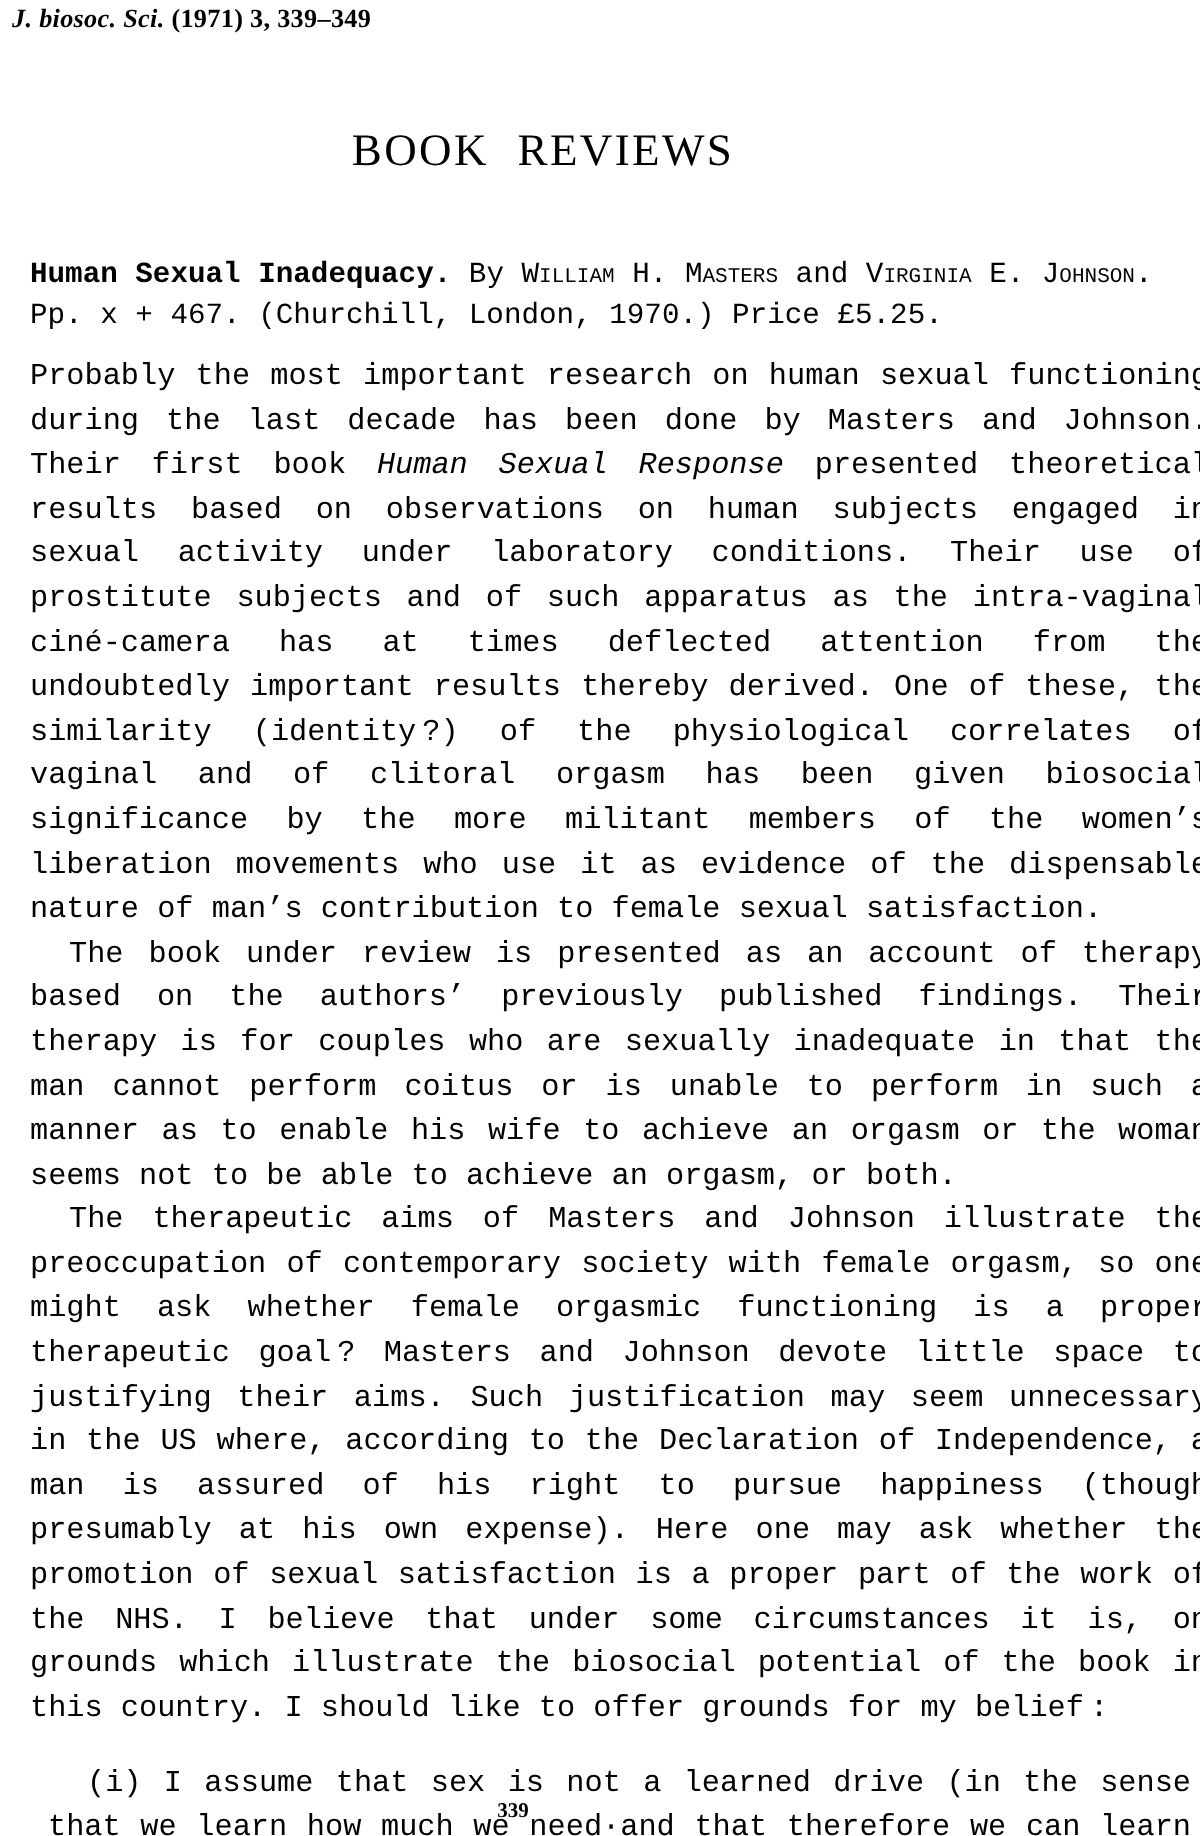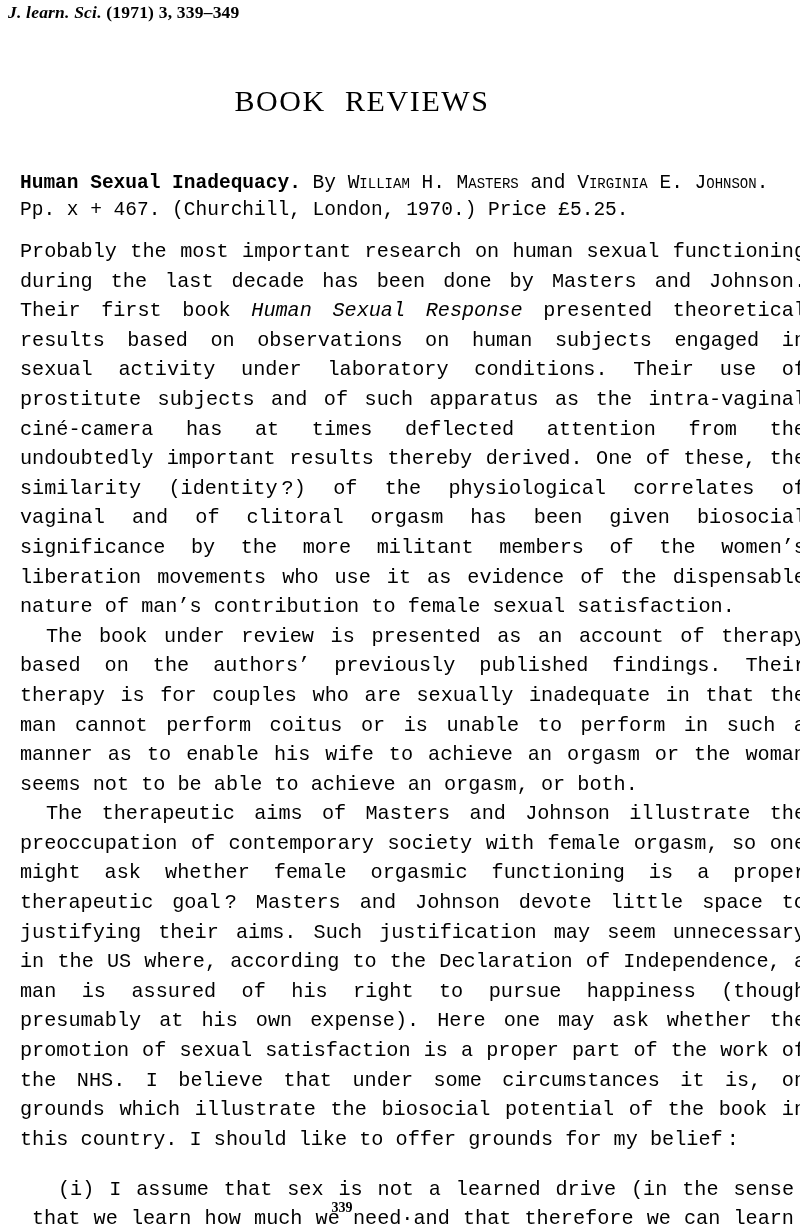--- a/index.html
+++ b/index.html
@@ -101,21 +101,21 @@
     font-size: 14px;
     font-weight: bold;
   }
 </style>
 </head>
 <body>
 
 <div class="page">
 
   <div class="running-head">
-    <span>J. learn. Sci.</span>
+    <span>J. biosoc. Sci.</span>
     <span class="rh-vol">(1971) 3, 339–349</span>
   </div>
 
   <div class="page-title">BOOK REVIEWS</div>
 
   <div class="body-col">
 
     <div class="citation">
       <span class="bk-title">Human Sexual Inadequacy.</span>
       <span>By</span>

